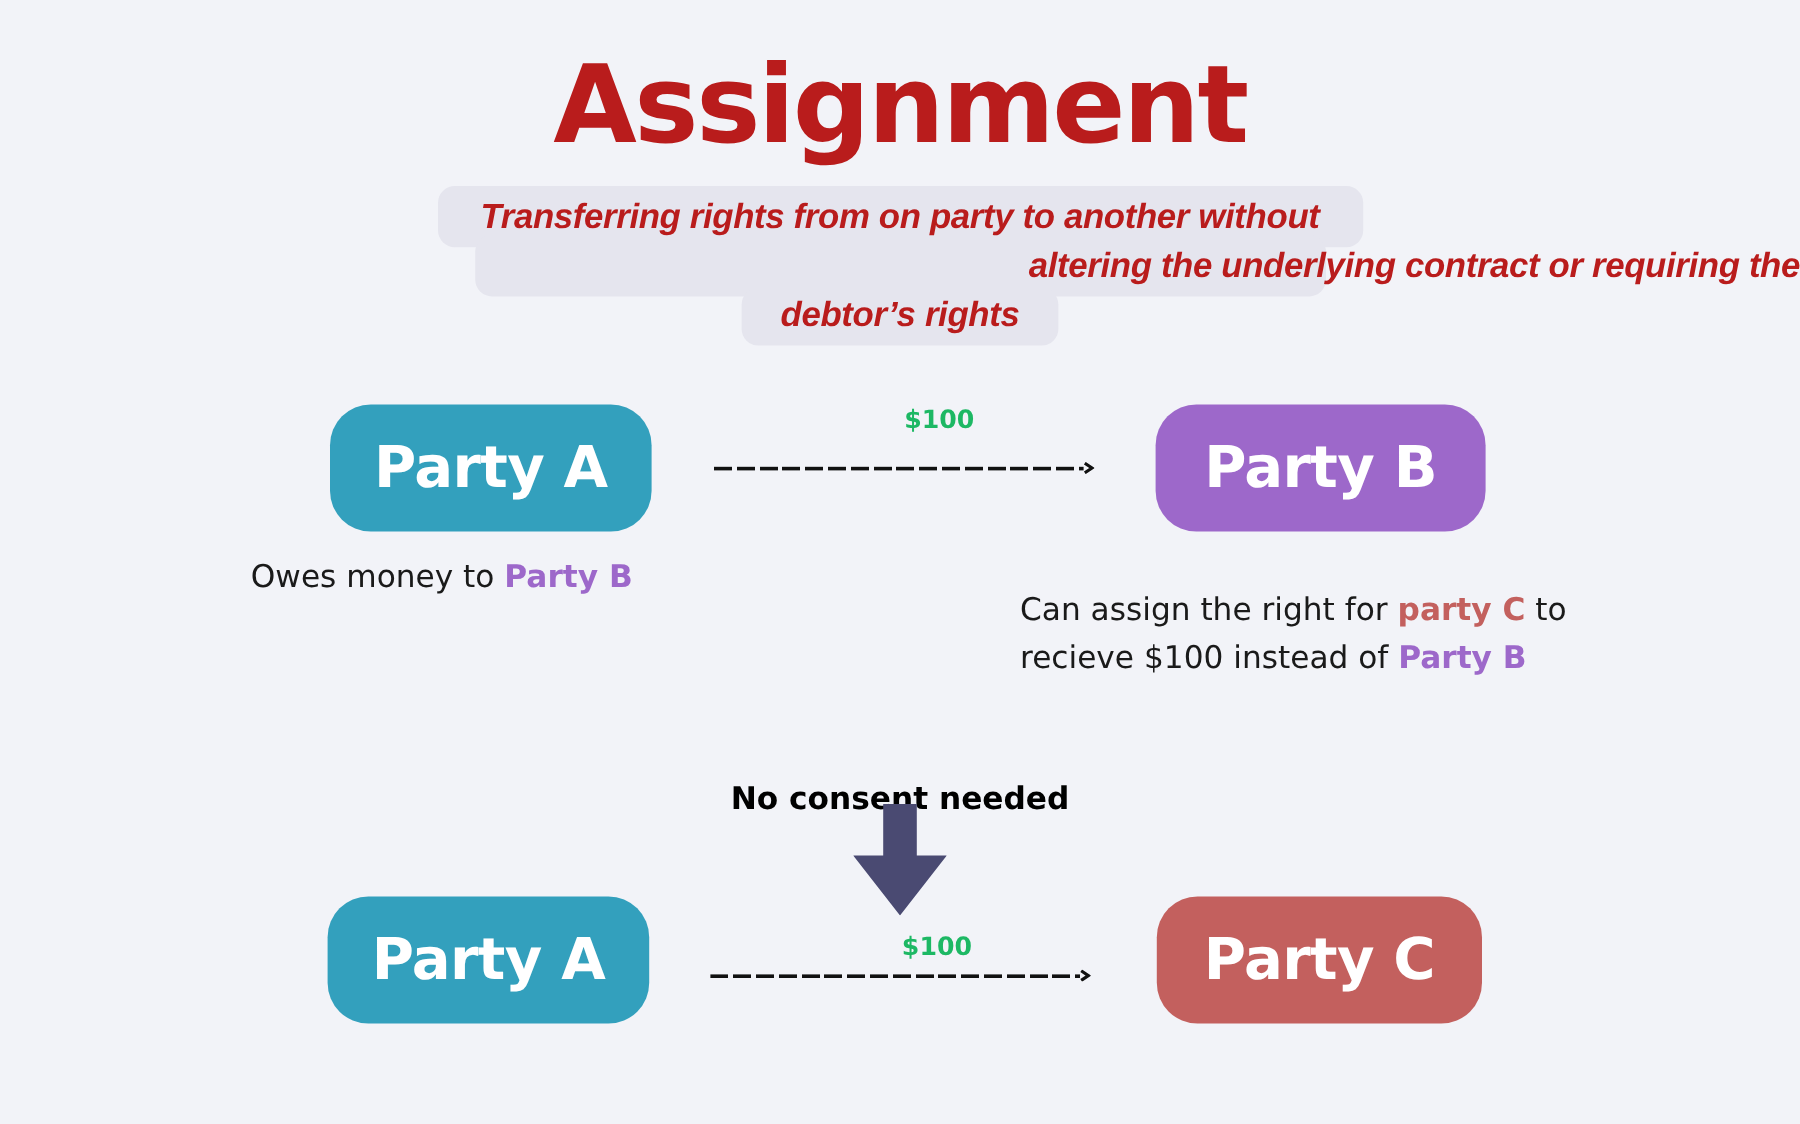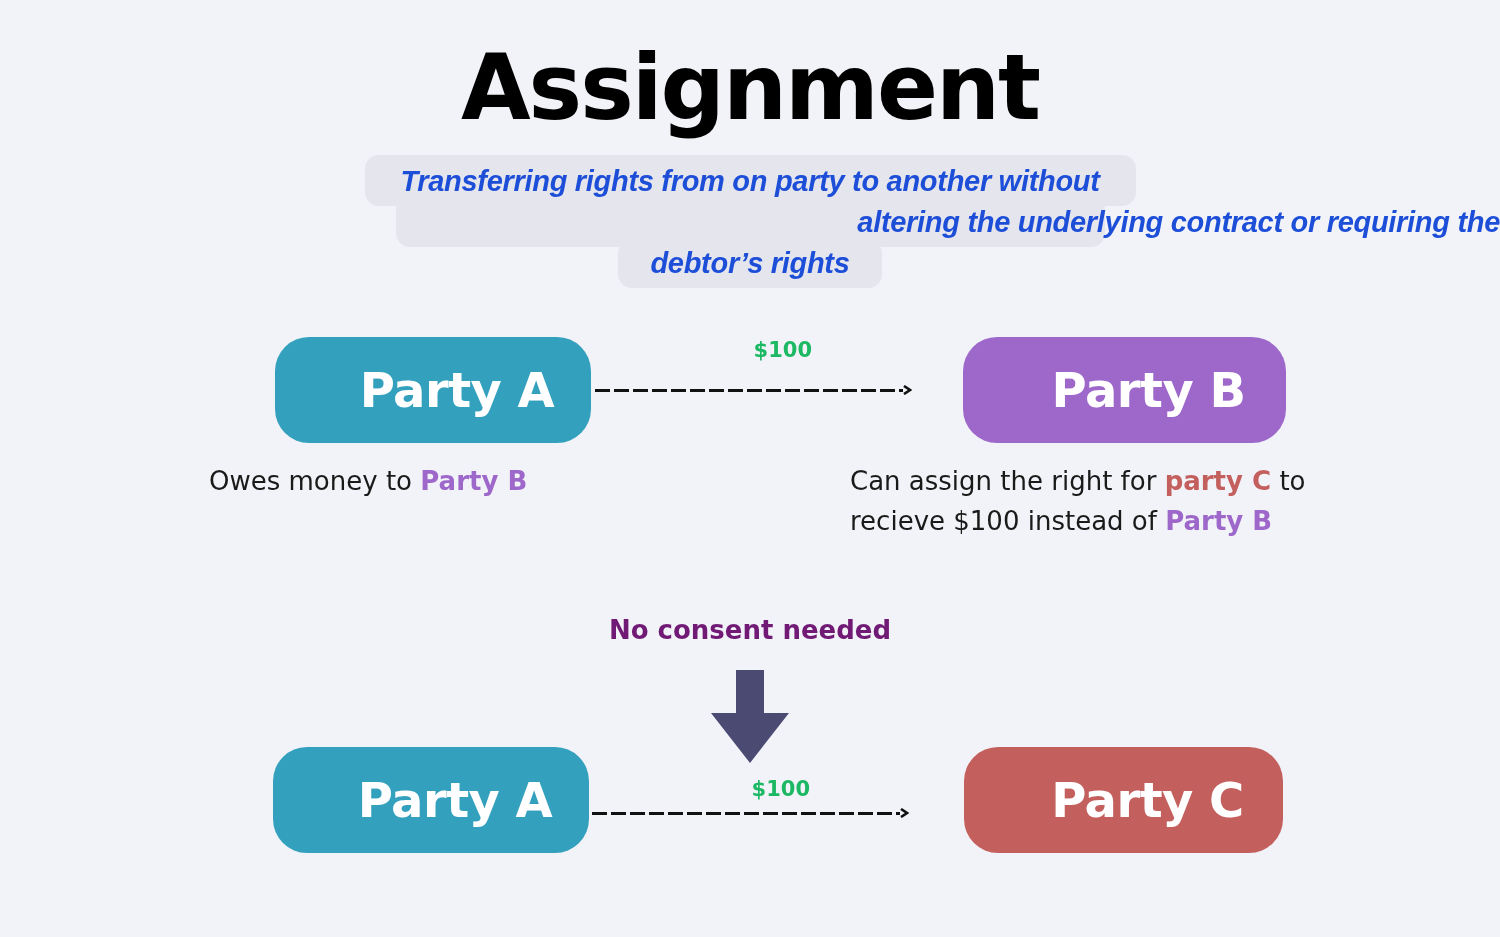--- a/index.html
+++ b/index.html
@@ -5,31 +5,31 @@
   html, body { margin: 0; padding: 0; }
   body {
     width: 1500px; height: 937px; position: relative; overflow: hidden;
     background: #f2f3f8;
     font-family: "Liberation Sans", sans-serif;
   }
   .abs { position: absolute; }
   .title {
     left: 0; width: 1500px; top: 28px; text-align: center;
     font-family: "DejaVu Sans", sans-serif; font-weight: bold;
-    font-size: 90px; letter-spacing: -2px; color: #000000; line-height: 120px;
+    font-size: 90px; letter-spacing: -2px; color: #b91c1c; line-height: 120px;
   }
   .sub-bg { background: #e5e5ee; border-radius: 14px; }
   .sub-line {
     left: 0; width: 1500px; text-align: center;
     font-family: "Liberation Sans", sans-serif; font-style: italic; font-weight: bold;
-    font-size: 29px; color: #1d4ed8; line-height: 40px; letter-spacing: -0.3px;
+    font-size: 29px; color: #b91c1c; line-height: 40px; letter-spacing: -0.3px;
   }
   .box {
     border-radius: 34px; color: #ffffff; display: flex; align-items: center; justify-content: center;
-    font-family: "DejaVu Sans", sans-serif; font-weight: bold; font-size: 48px; letter-spacing: -0.5px; padding-left: 48px;
+    font-family: "DejaVu Sans", sans-serif; font-weight: bold; font-size: 48px; letter-spacing: -0.5px;
   }
   .desc {
     font-family: "DejaVu Sans", sans-serif; font-size: 26px; color: #1a1a1a; text-align: left; line-height: 40px;
     white-space: nowrap;
   }
   .hl { font-weight: bold; }
   .money { font-family: "DejaVu Sans", sans-serif; font-weight: bold; font-size: 21px; text-align: right; width: 120px; }
   .dash {
     height: 3px;
     background-image: repeating-linear-gradient(to right, #111 0 15px, transparent 15px 19px);
@@ -64,26 +64,26 @@
 </svg>
 
 <div class="abs box" style="left:963px;top:337px;width:275px;height:106px;background:#9d68ca;">
   <span>Party B</span>
 </div>
 
 <div class="abs desc" style="left:209px;width:400px;top:461px;">
   <span>Owes money to </span><span class="hl" style="color:#9d68ca;">Party B</span>
 </div>
 
-<div class="abs desc" style="left:850px;width:500px;top:461px;">
+<div class="abs desc" style="left:850px;width:500px;top:489px;">
   <div><span>Can assign the right for </span><span class="hl" style="color:#c3605e;">party C</span><span> to</span></div>
   <div><span>recieve $100 instead of </span><span class="hl" style="color:#9d68ca;">Party B</span></div>
 </div>
 
-<div class="abs consent" style="top:612px;color:#701a75;">No consent needed</div>
+<div class="abs consent" style="top:648px;color:#000000;">No consent needed</div>
 <svg class="abs" style="left:711px;top:670px;" width="78" height="93" viewBox="0 0 78 93">
   <polygon points="25,0 53,0 53,43 78,43 39,93 0,43 25,43" fill="#4a4a72"></polygon>
 </svg>
 
 <div class="abs box" style="left:273px;top:747px;width:268px;height:106px;background:#33a0bd;">
   <span>Party A</span>
 </div>
 
 <div class="abs money" style="left:690px;top:777px;color:#1db864;">$100</div>
 <div class="abs dash" style="left:592px;top:812px;width:308px;"></div>

